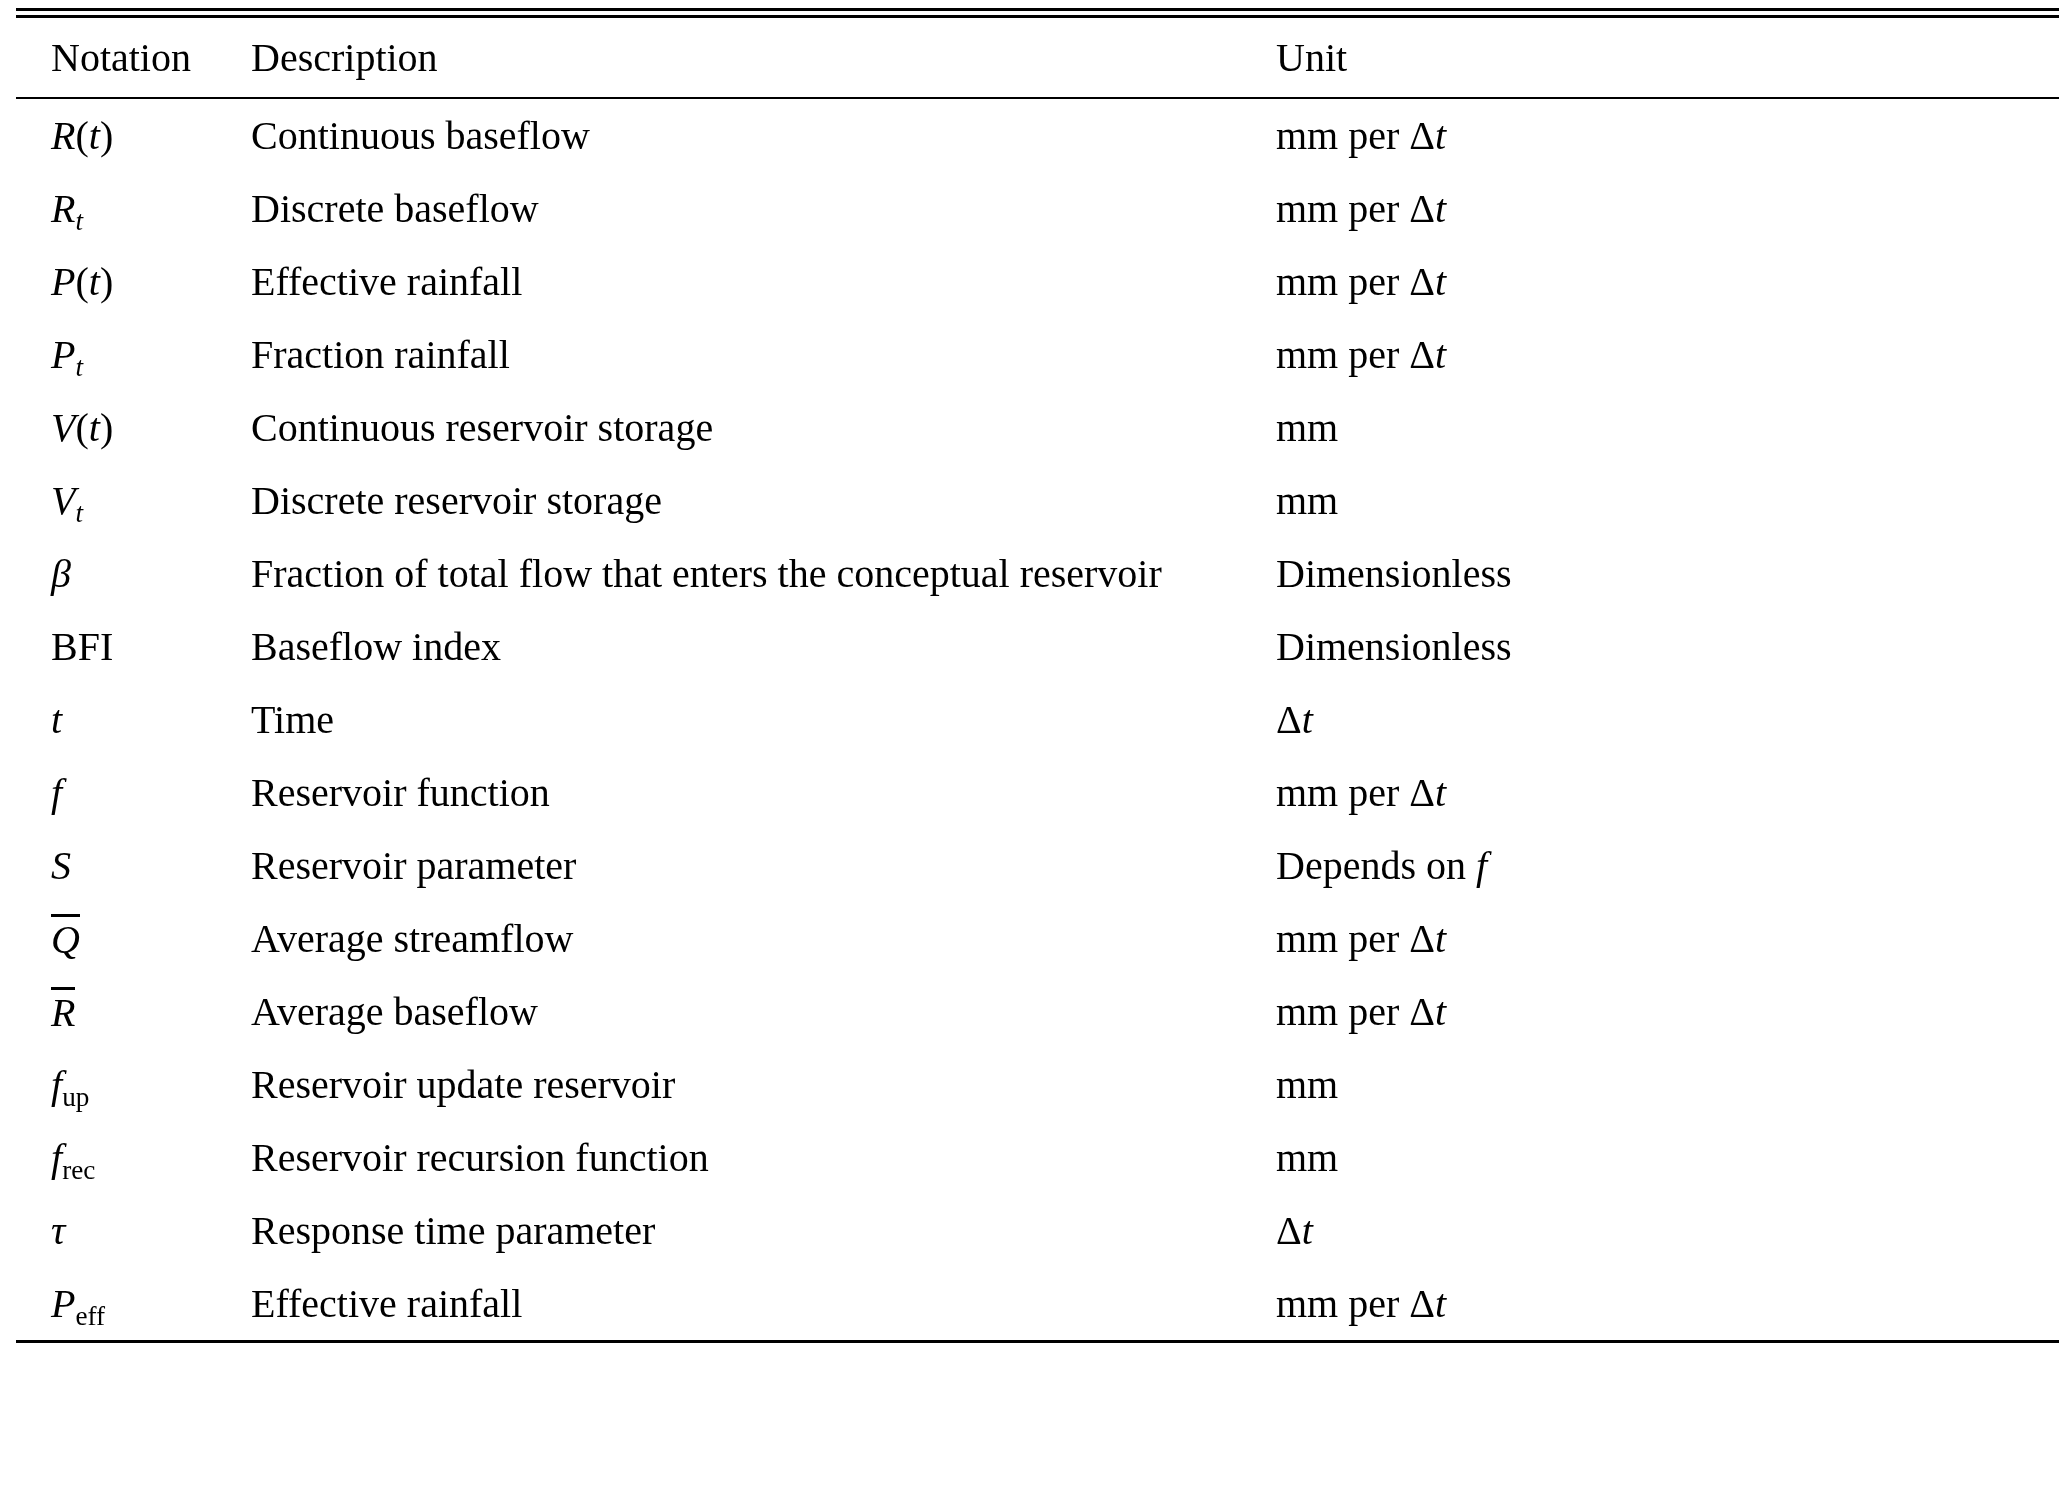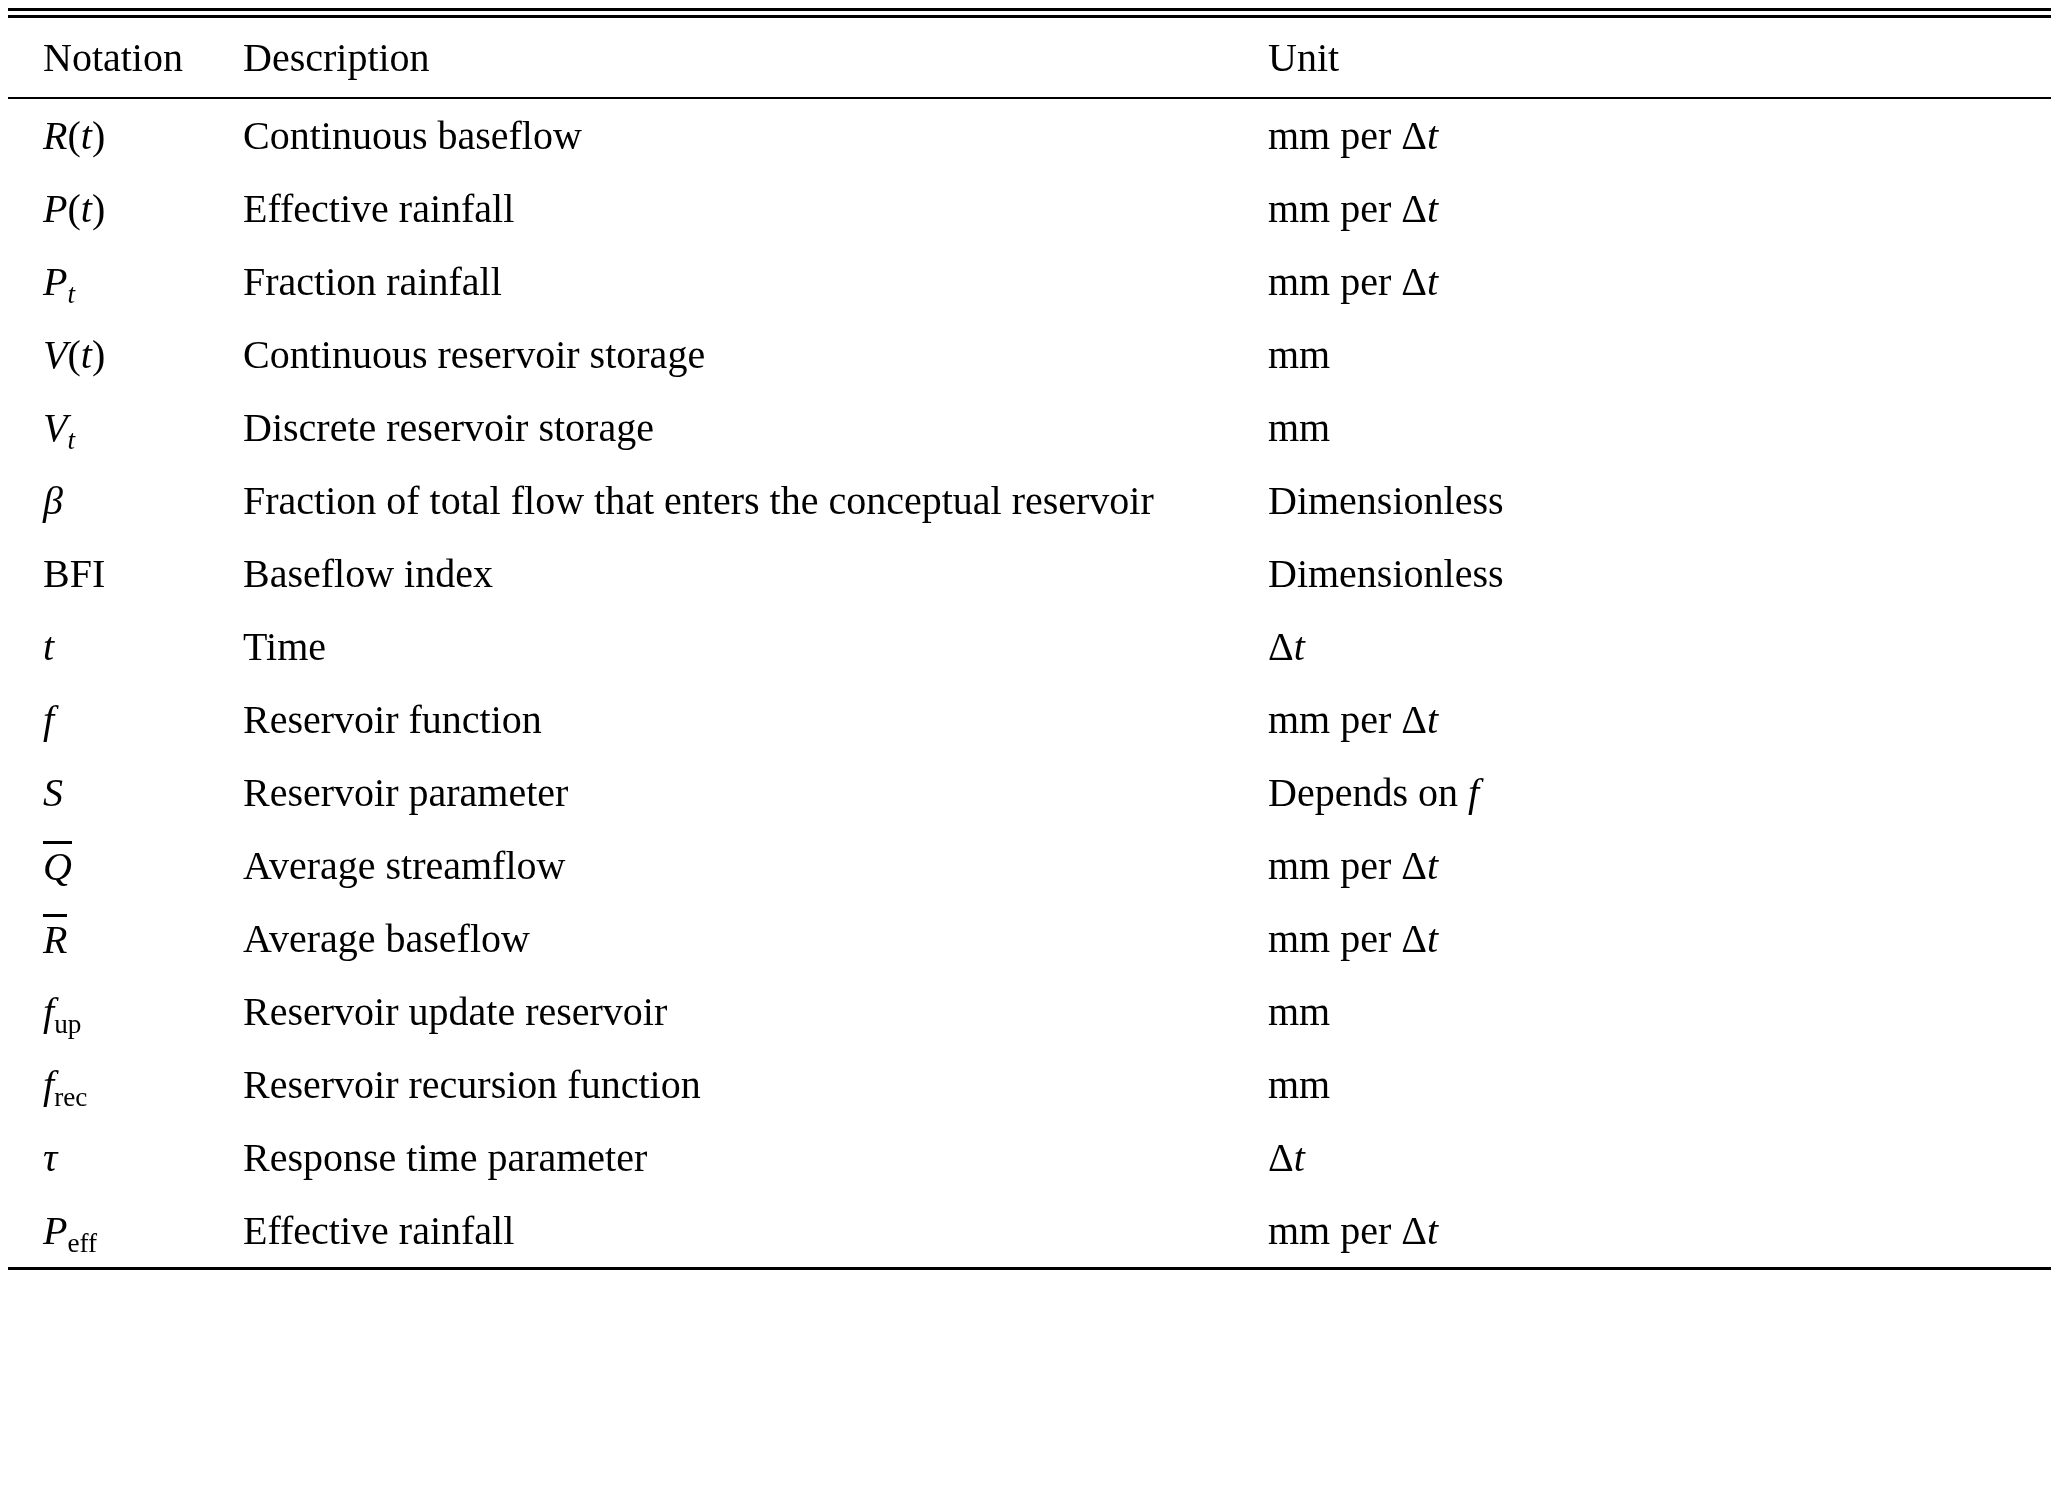--- a/index.html
+++ b/index.html
@@ -8,21 +8,21 @@
     background: #ffffff;
   }
   body {
     width: 2067px;
     height: 1496px;
     overflow: hidden;
     font-family: "Liberation Serif", "DejaVu Serif", serif;
     color: #000000;
   }
   .table-wrap {
-    padding: 8px 12px 0 8px;
+    padding: 8px 12px 0 16px;
   }
   .top-rule {
     height: 3px;
     background: #000;
     margin-bottom: 4px;
     width: 2043px;
   }
   table.notation-table {
     border-collapse: collapse;
     table-layout: fixed;
@@ -77,20 +77,25 @@
       <tr>
         <th>Notation</th>
         <th>Description</th>
         <th>Unit</th>
       </tr>
     </thead>
     <tbody>
         <tr>
           <td><span class="it">R</span><span class="">(</span><span class="it">t</span><span class="">)</span></td>
           <td>Continuous baseflow</td>
+          <td><span class="">mm per Δ</span><span class="it">t</span></td>
+        </tr>
+        <tr>
+          <td><span class="it">R</span><span class="it sub">t</span></td>
+          <td>Discrete baseflow</td>
           <td><span class="">mm per Δ</span><span class="it">t</span></td>
         </tr>
         <tr>
           <td><span class="it">P</span><span class="">(</span><span class="it">t</span><span class="">)</span></td>
           <td>Effective rainfall</td>
           <td><span class="">mm per Δ</span><span class="it">t</span></td>
         </tr>
         <tr>
           <td><span class="it">P</span><span class="it sub">t</span></td>
           <td>Fraction rainfall</td>

